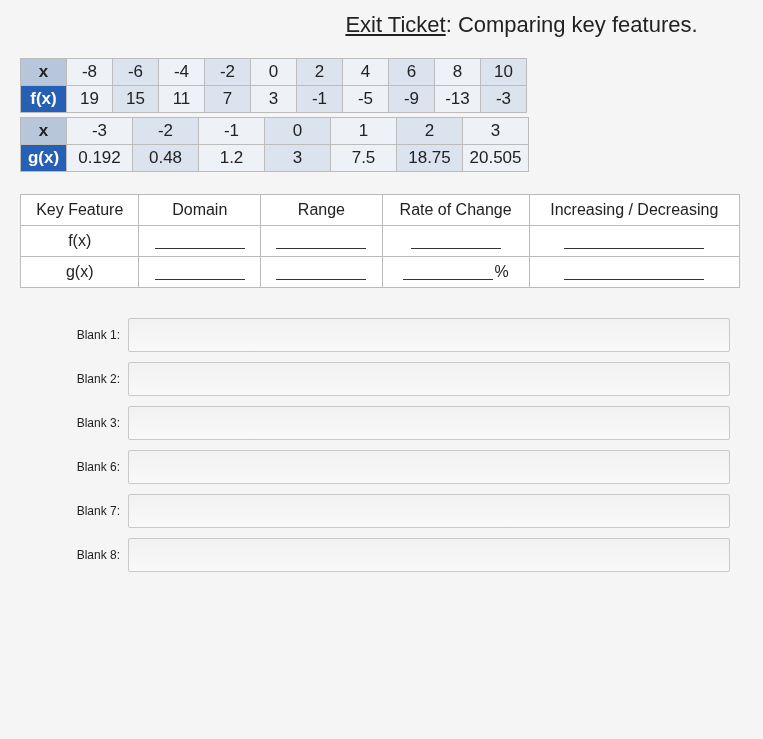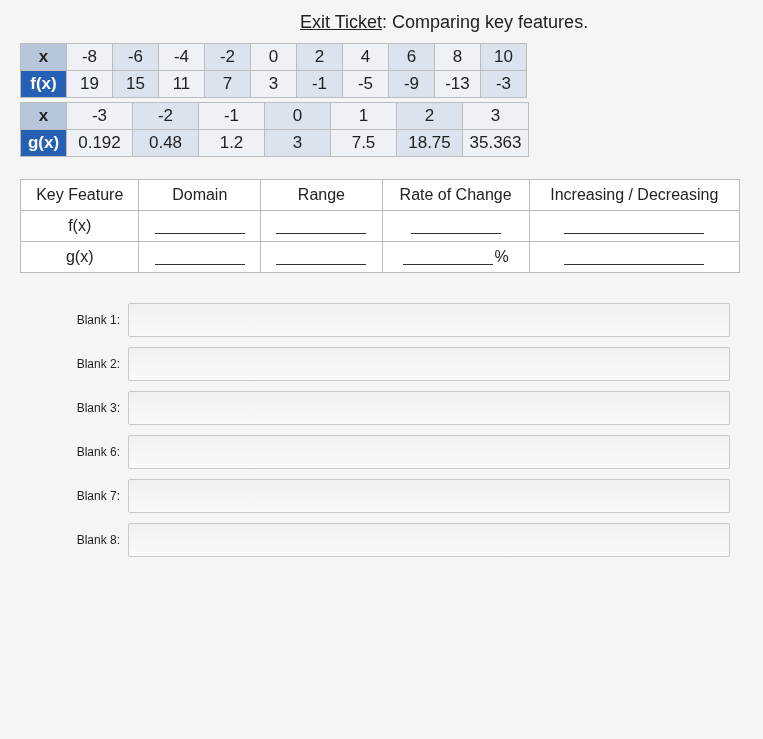--- a/index.html
+++ b/index.html
@@ -6,23 +6,24 @@
 body {
   width: 763px;
   height: 739px;
   background: #f5f5f5;
   font-family: Arial, sans-serif;
   color: #222;
   padding: 12px 20px;
   font-size: 16px;
 }
 .title-area {
-  margin-bottom: 10px;
+  text-align: center;
+  margin-bottom: 20px;
   margin-left: 280px;
-  font-size: 18px;
+  font-size: 22px;
 }
 .title-area .ul { text-decoration: underline; }
 
 
 .data-table { border-collapse: collapse; margin-bottom: 4px; font-size: 17px; }
 .data-table td {
   text-align: center;
   padding: 3px 6px;
   min-width: 46px;
   border: 1px solid #bcbcbc;
@@ -122,21 +123,21 @@
     <td class="lcell data-cell">3</td>
   </tr>
   <tr>
     <td class="hlabel">g(x)</td>
     <td class="lcell data-cell">0.192</td>
     <td class="lcell2 data-cell">0.48</td>
     <td class="lcell data-cell">1.2</td>
     <td class="lcell2 data-cell">3</td>
     <td class="lcell data-cell">7.5</td>
     <td class="lcell2 data-cell">18.75</td>
-    <td class="lcell data-cell">35.363</td>
+    <td class="lcell data-cell">20.505</td>
   </tr>
 </tbody>
   </table>
 
 <table class="kf-table">
   <tbody>
       <tr>
     <th>Key Feature</th>
     <th>Domain</th>
     <th>Range</th>

